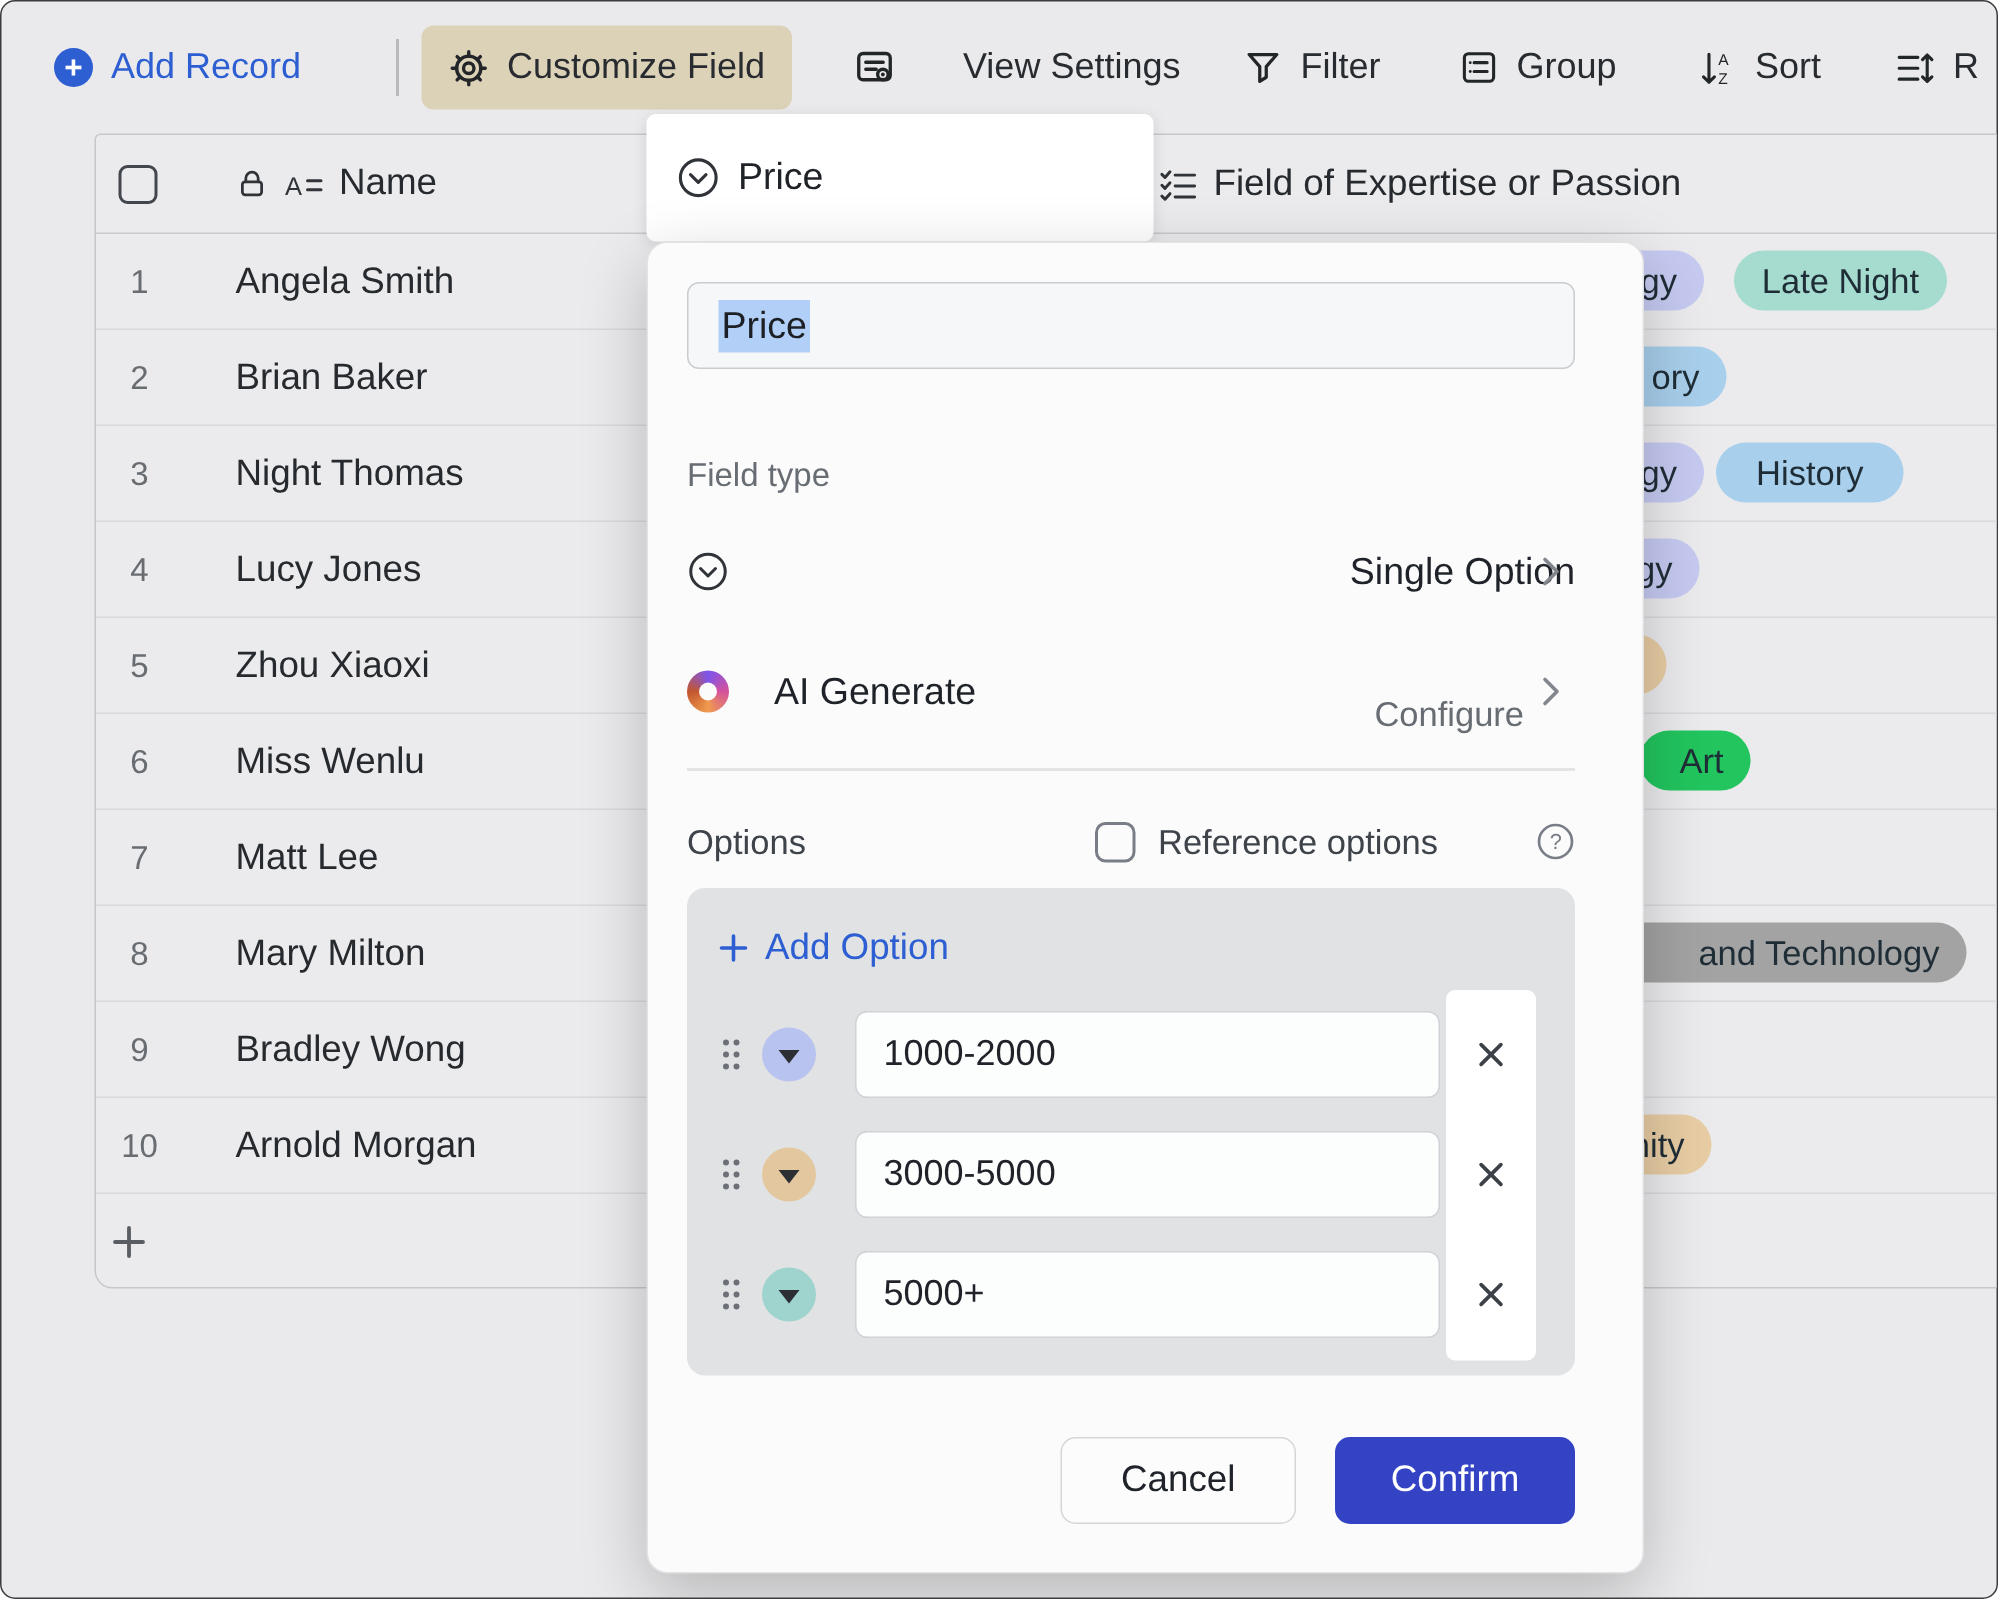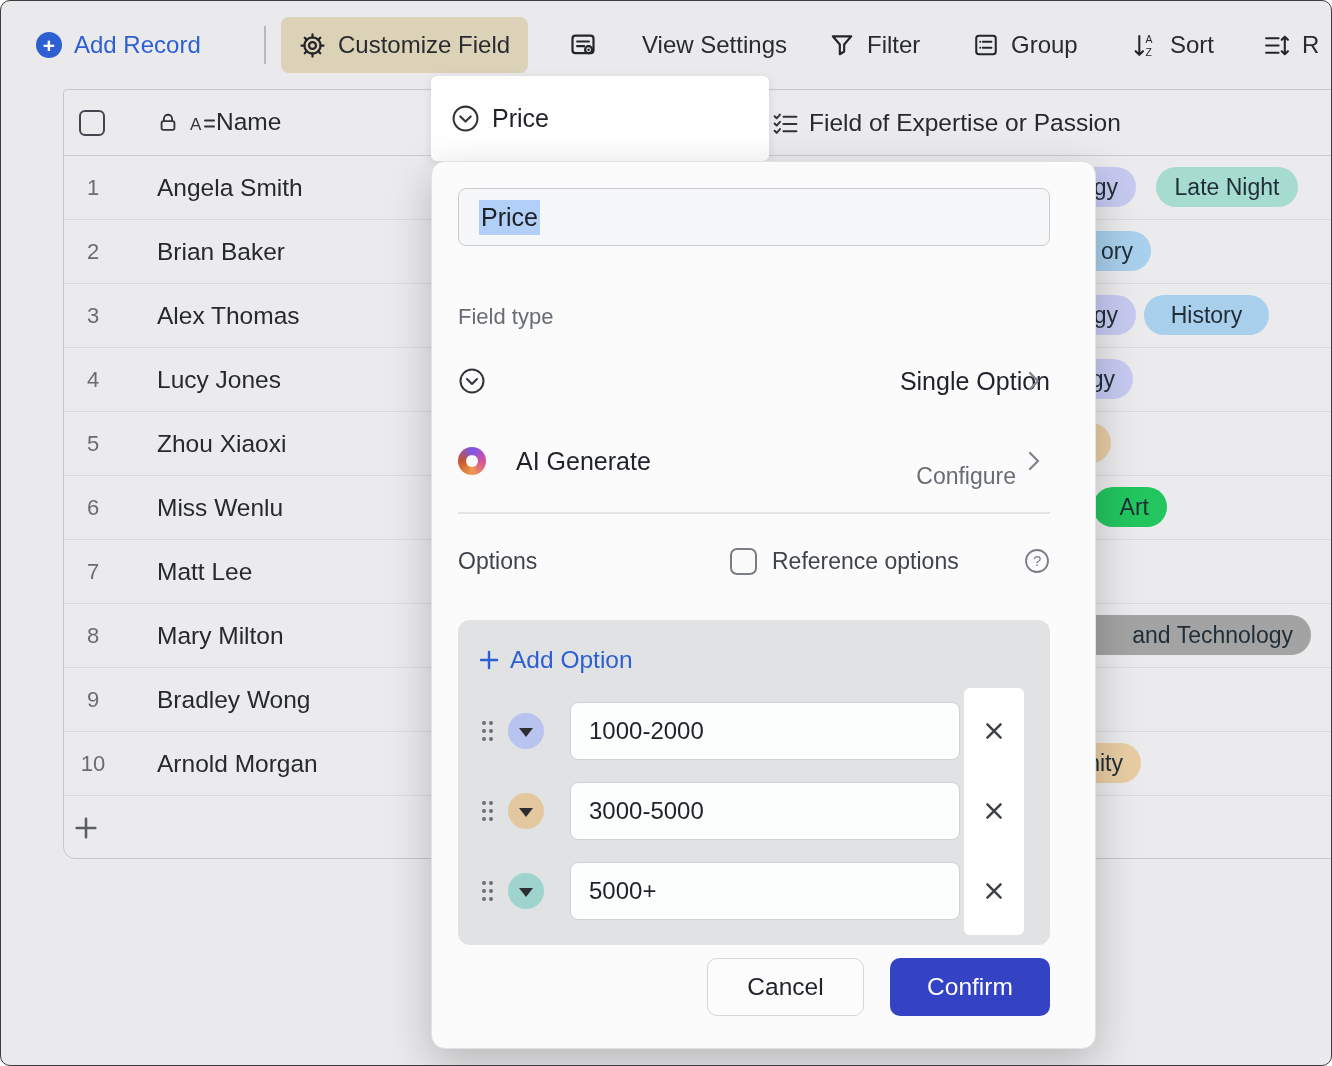--- a/index.html
+++ b/index.html
@@ -33,21 +33,21 @@
   #table {
     position:absolute; left:62px; top:88px; width:1280px; height:770px;
     background:#ebebed; border:1px solid #c6c7c9; border-radius:4px 0 0 12px;
     z-index:1;
   }
   #t-header { position:relative; height:66px; border-bottom:1px solid #c9cacc; }
   .hdr-checkbox { position:absolute; left:15px; top:20px; width:26px; height:26px;
                   border:2px solid #43474d; border-radius:6px; cursor:pointer; }
   .hdr-lock { position:absolute; left:93px; top:22px; }
   .hdr-aicon { position:absolute; left:126px; top:21px; }
-  .hdr-name-label { position:absolute; left:152px; top:18px; font-size:24.5px; color:#26292d; font-weight:500; }
+  .hdr-name-label { position:absolute; left:162px; top:18px; font-size:24.5px; color:#26292d; font-weight:500; }
   .hdr-expertise { position:absolute; left:708px; top:0; height:66px; display:flex; align-items:center; gap:10px;
                    font-size:24.5px; color:#26292d; font-weight:400; }
 
   .t-row { position:relative; height:64px; border-bottom:1px solid #d8d9db; cursor:pointer; }
   .row-num { position:absolute; left:0; top:0; width:58px; height:64px; line-height:64px;
              text-align:center; font-size:22px; color:#696d72; }
   .row-name { position:absolute; left:93px; top:0; height:64px; line-height:64px;
               font-size:24.5px; color:#26292d; }
   #add-row { position:relative; height:63px; cursor:pointer; }
   #add-row svg { position:absolute; left:8px; top:18px; }
@@ -94,21 +94,21 @@
   .popup-divider { position:absolute; left:26px; top:350px; width:592px; height:1.5px; background:#e3e4e6; }
 
   .options-row { position:absolute; left:26px; top:376px; width:592px; height:48px; }
   .options-label { position:absolute; left:0; top:10px; font-size:23px; color:#3f444b; }
   .ref-checkbox { position:absolute; left:272px; top:10px; width:27px; height:27px;
                   border:2px solid #797e86; border-radius:7px; background:transparent; cursor:pointer; }
   .ref-label { position:absolute; left:314px; top:10px; font-size:23px; color:#3f444b; }
   .help-icon { position:absolute; right:0px; top:10px; cursor:pointer; }
 
   .options-panel { position:absolute; left:26px; top:430px; width:592px; height:325px;
-                   background:#e1e2e4; border-radius:12px;margin-top:28px; }
+                   background:#e1e2e4; border-radius:12px; }
   .add-option { position:absolute; left:20px; top:26px; display:flex; align-items:center; gap:10px;
                 color:var(--accent-blue,#2d5fd3); font-size:24.5px; cursor:pointer; }
 
   .delete-strip { position:absolute; left:506px; top:68px; width:60px; height:247px;
                   background:#ffffff; border-radius:6px; z-index:1; }
 
   .opt-row { position:absolute; left:0; width:100%; height:58px; z-index:2; }
   .opt-row .drag-dots { position:absolute; left:22px; top:17px; cursor:grab; }
   .opt-color { position:absolute; left:50px; top:11px; width:36px; height:36px; border-radius:50%;
                display:flex; align-items:center; justify-content:center; cursor:pointer; }
@@ -221,21 +221,21 @@
         <div class="t-row">
     <span class="row-num">1</span>
     <span class="row-name">Angela Smith</span>
   </div>
         <div class="t-row">
     <span class="row-num">2</span>
     <span class="row-name">Brian Baker</span>
   </div>
         <div class="t-row">
     <span class="row-num">3</span>
-    <span class="row-name">Alex Thomas</span>
+    <span class="row-name">Night Thomas</span>
   </div>
         <div class="t-row">
     <span class="row-num">4</span>
     <span class="row-name">Lucy Jones</span>
   </div>
         <div class="t-row">
     <span class="row-num">5</span>
     <span class="row-name">Zhou Xiaoxi</span>
   </div>
         <div class="t-row">

